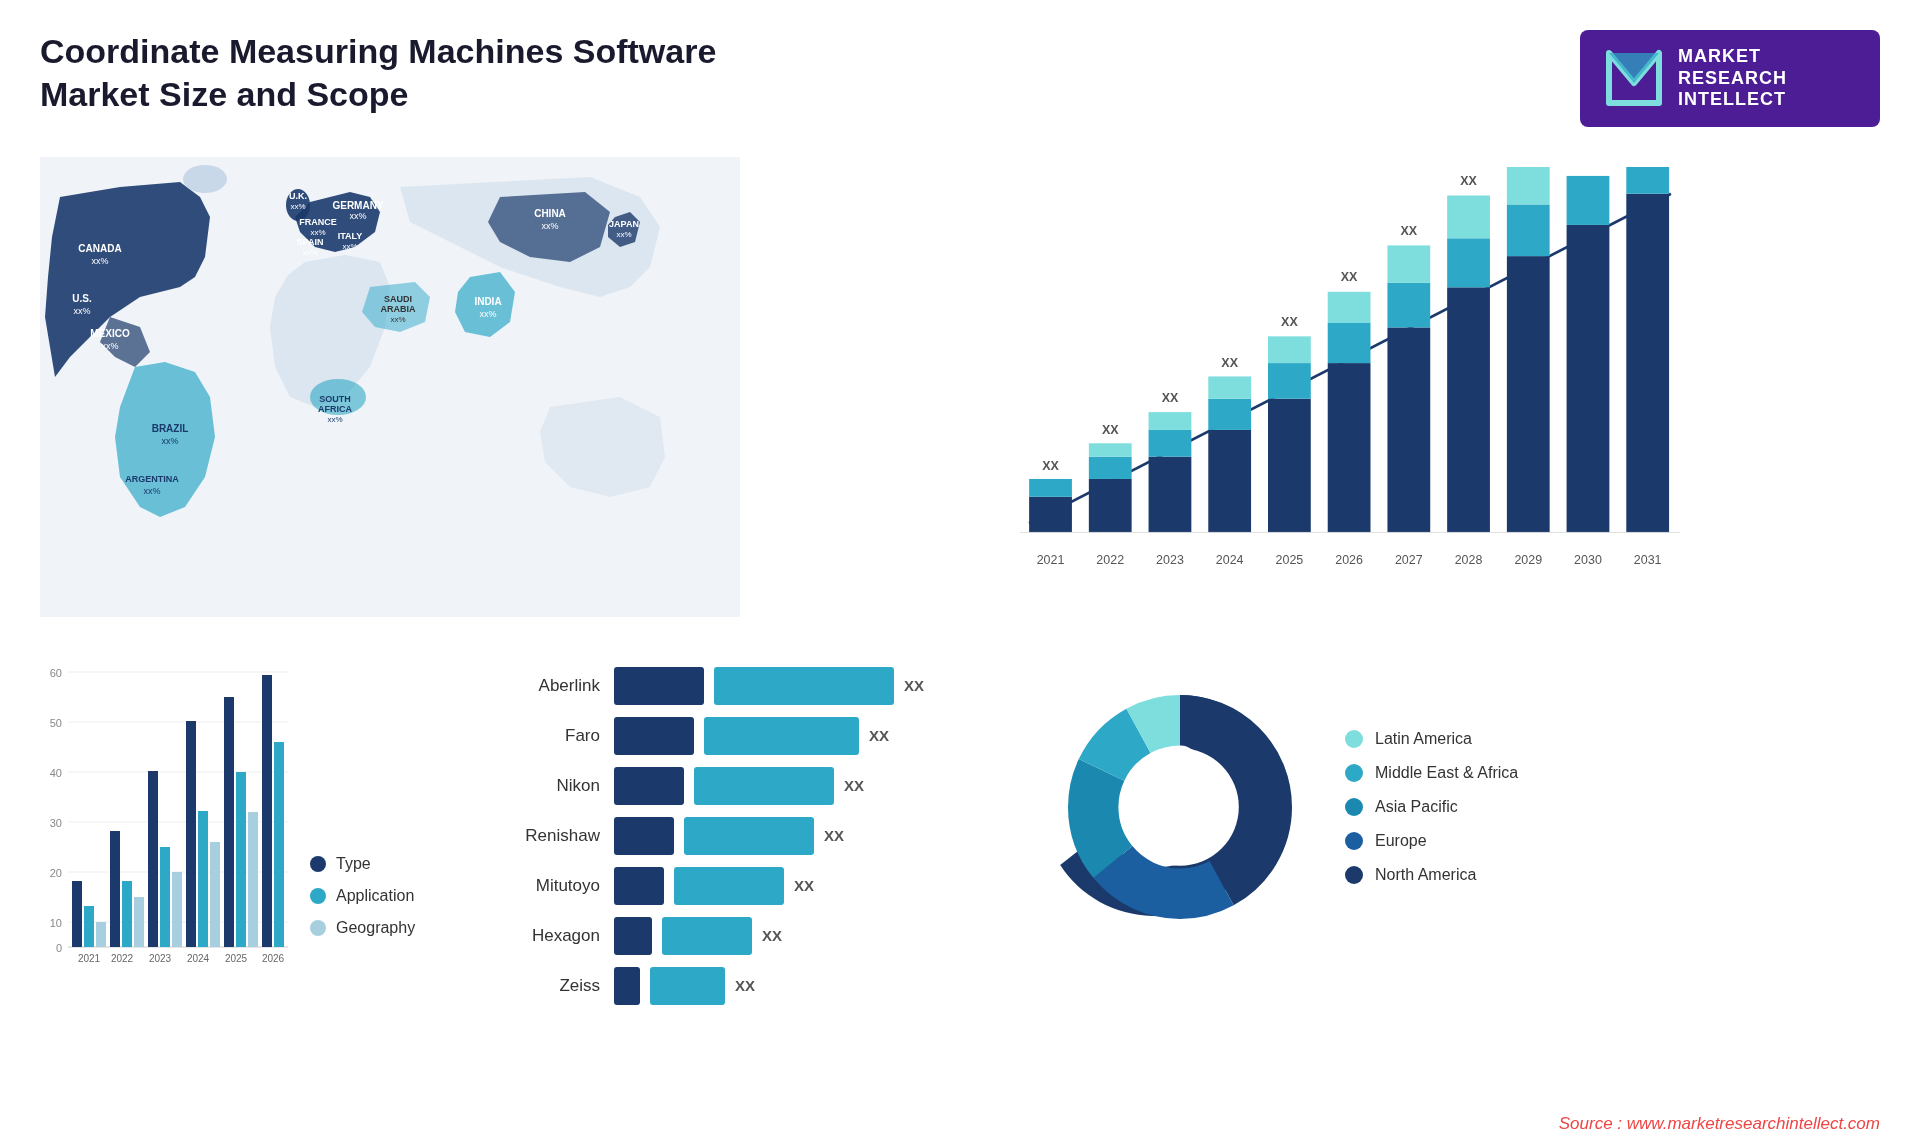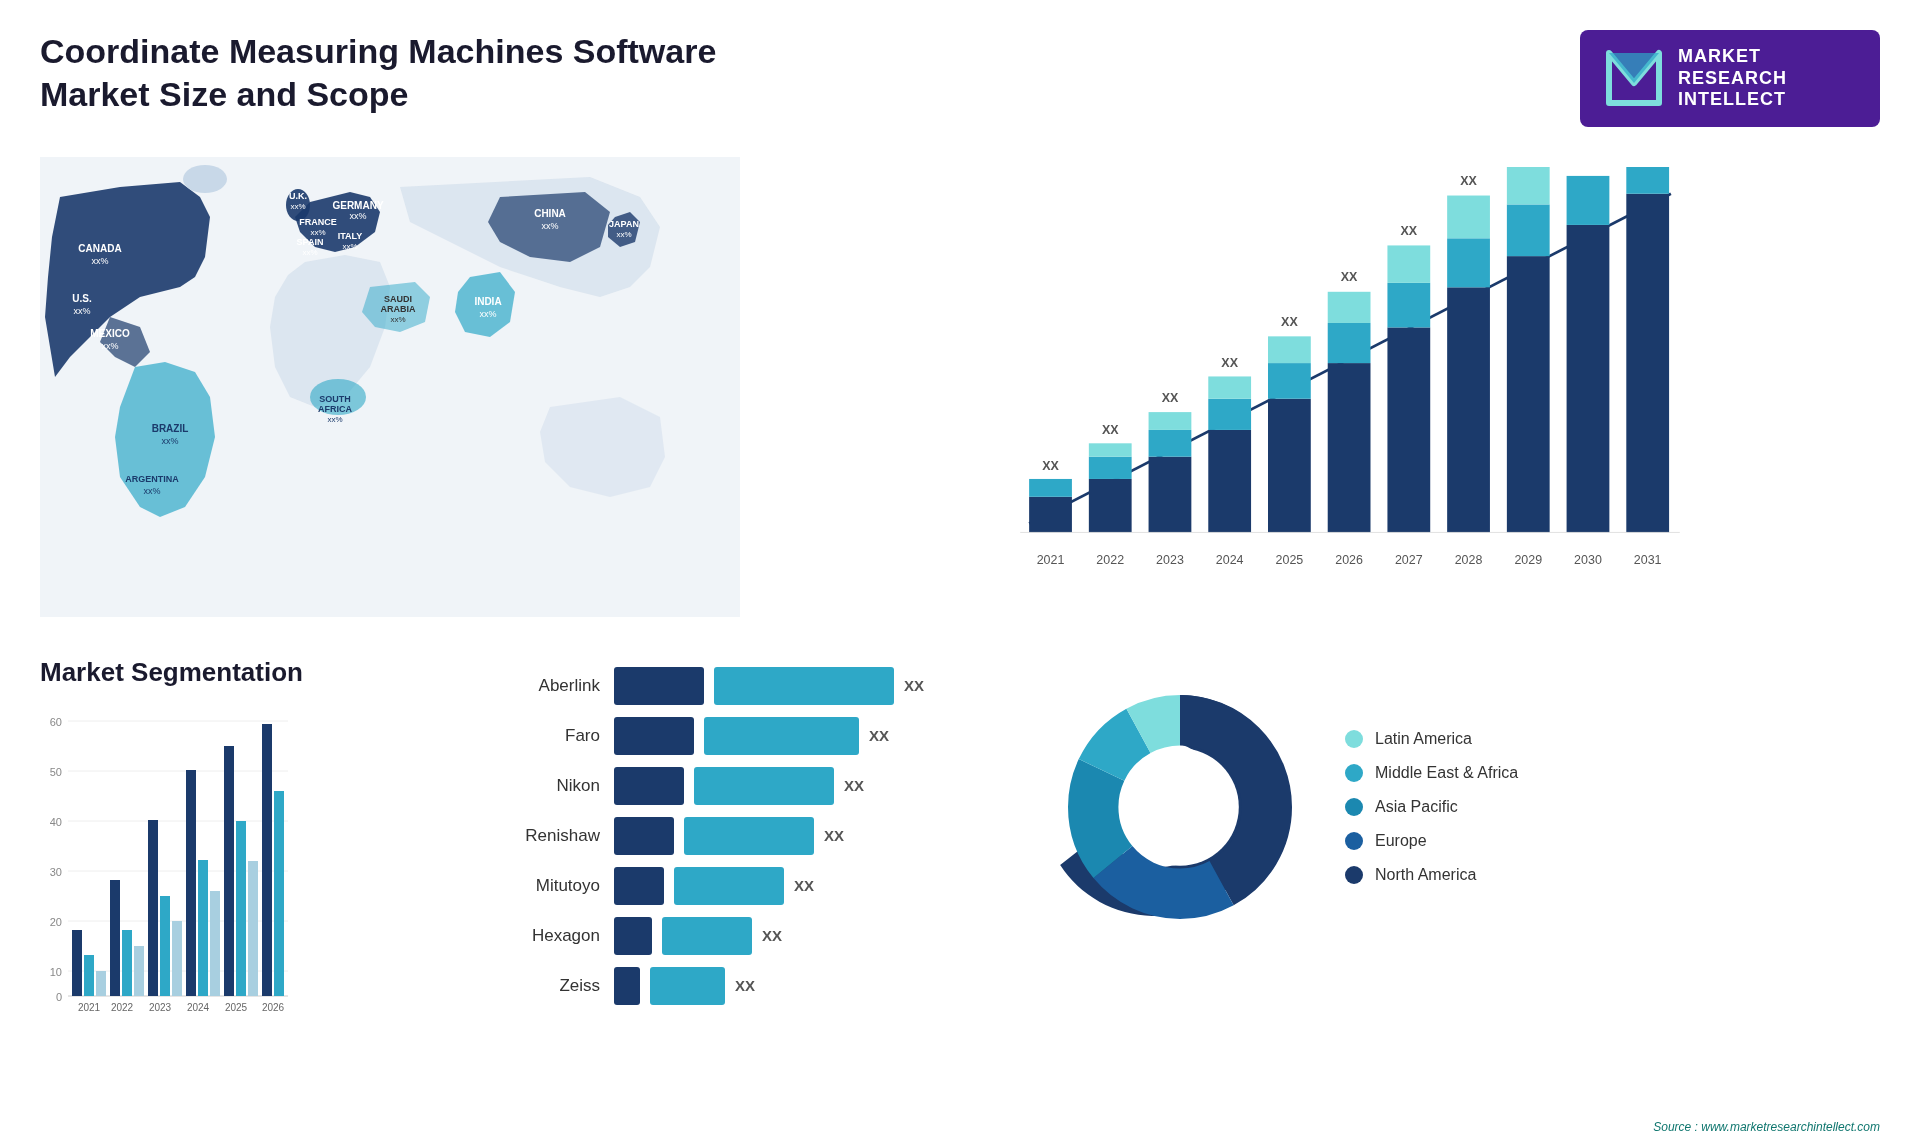--- a/index.html
+++ b/index.html
@@ -198,22 +198,22 @@
       width: 18px;
       height: 18px;
       border-radius: 50%;
       flex-shrink: 0;
     }
 
     .source-text {
       position: absolute;
       bottom: 12px;
       right: 40px;
-      font-size: 12px;
-      color: #0f766e;
+      font-size: 17px;
+      color: #ef4444;
       font-style: italic;
     }
   </style>
 </head>
 <body>
 
 <div class="header">
   <div class="title-block">
     <h1 class="page-title">Coordinate Measuring Machines Software Market Size and Scope</h1>
   </div>
@@ -391,21 +391,20 @@
         <text x="724" y="445" font-size="14" fill="#555" text-anchor="middle">2031</text>
 
         <line x1="20" y1="410" x2="760" y2="410" stroke="#ddd" stroke-width="1"></line>
       </svg>
     </div>
   </div>
 
   <div class="bottom-row">
 
     <div class="seg-section">
-      <h2 class="section-title">Market Segmentation</h2>
       <div class="seg-inner">
 
         <svg width="250" height="320" viewBox="0 0 250 300" xmlns="http://www.w3.org/2000/svg">
 
           <text x="22" y="10" font-size="11" fill="#888" text-anchor="end">60</text>
           <text x="22" y="60" font-size="11" fill="#888" text-anchor="end">50</text>
           <text x="22" y="110" font-size="11" fill="#888" text-anchor="end">40</text>
           <text x="22" y="160" font-size="11" fill="#888" text-anchor="end">30</text>
           <text x="22" y="210" font-size="11" fill="#888" text-anchor="end">20</text>
           <text x="22" y="260" font-size="11" fill="#888" text-anchor="end">10</text>
@@ -442,20 +441,34 @@
           <rect x="184" y="30" width="10" height="250" fill="#1b3a6b"></rect>
           <rect x="196" y="105" width="10" height="175" fill="#2ea8c7"></rect>
           <rect x="208" y="145" width="10" height="135" fill="#a8cfe0"></rect>
           <text x="196" y="295" font-size="10" fill="#666" text-anchor="middle">2025</text>
 
           <rect x="222" y="8" width="10" height="272" fill="#1b3a6b"></rect>
           <rect x="234" y="75" width="10" height="205" fill="#2ea8c7"></rect>
           <text x="233" y="295" font-size="10" fill="#666" text-anchor="middle">2026</text>
         </svg>
 
+        <div class="seg-legend">
+          <div class="legend-item">
+            <div class="legend-dot" style="background:#1b3a6b;"></div>
+            <span>Type</span>
+          </div>
+          <div class="legend-item">
+            <div class="legend-dot" style="background:#2ea8c7;"></div>
+            <span>Application</span>
+          </div>
+          <div class="legend-item">
+            <div class="legend-dot" style="background:#a8cfe0;"></div>
+            <span>Geography</span>
+          </div>
+        </div>
       </div>
     </div>
 
     <div class="players-section">
       <div class="players-list">
 
         <div class="player-row">
           <span class="player-name">Aberlink</span>
           <div class="player-bar-wrap">
             <div class="player-bar" style="width:90px;background:#1b3a6b;"></div>

